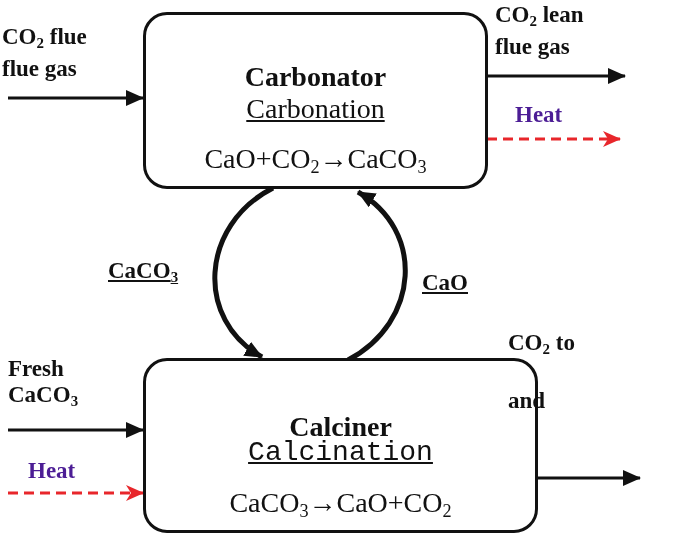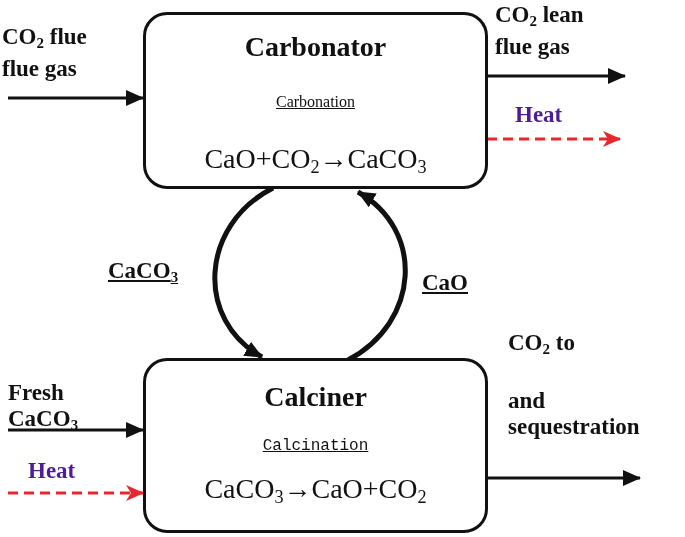--- a/index.html
+++ b/index.html
@@ -1,19 +1,19 @@
 <!DOCTYPE html>
 <html><head>
 <meta charset="utf-8">
 <style>
   html,body{margin:0;padding:0;background:#fff;}
   body{width:685px;height:537px;position:relative;overflow:hidden;font-family:"Liberation Serif","DejaVu Serif",serif;color:#111;}
   .box{position:absolute;border:3px solid #111;border-radius:24px;box-sizing:border-box;background:#fff;}
-  .title{position:absolute;left:0;right:0;text-align:center;font-weight:bold;font-size:28px;}
-  .sub{position:absolute;left:0;right:0;text-align:center;font-size:16px;}
+  .title{position:absolute;left:0;right:0;text-align:center;font-weight:bold;font-size:28px;margin-top:30px;}
+  .sub{position:absolute;left:0;right:0;text-align:center;font-size:28px;}
   .sub span{text-decoration:underline;}
   .eq{position:absolute;left:0;right:0;text-align:center;font-size:28px;}
   .lbl{position:absolute;font-weight:bold;font-size:23px;line-height:26px;text-align:left;}
   .heat{color:#4c1d95;}
   sub{font-size:0.65em;vertical-align:-0.25em;}
   svg{position:absolute;left:0;top:0;}
   .u{text-decoration:underline;}
 </style>
 </head>
 <body>
@@ -51,52 +51,51 @@
 </svg>
 
 <div class="box" style="left:143px;top:12px;width:345px;height:177px;">
   <div class="title" style="top:16px;">Carbonator</div>
   <div class="sub" style="top:78px;"><span>Carbonation</span></div>
   <div class="eq" style="top:128px;">
     <span>CaO+CO</span><sub>2</sub><span>→</span><span>CaCO</span><sub>3</sub>
   </div>
 </div>
 
-<div class="box" style="left:143px;top:358px;width:345px;height:175px;">
+<div class="box" style="left:143px;top:358px;width:395px;height:175px;">
   <div class="title" style="top:20px;">Calciner</div>
   <div class="sub" style="top:76px;font-family:Liberation Mono, monospace;"><span>Calcination</span></div>
-  <div class="eq" style="top:112px;">
+  <div class="eq" style="top:126px;">
     <span>CaCO</span><sub>3</sub><span>→</span><span>CaO+CO</span><sub>2</sub>
   </div>
 </div>
 
 <div class="lbl" style="left:2px;top:24px;width:125px;text-align:left;">
   <span>CO</span><sub>2</sub><span> flue</span><br>
   <span>flue gas</span>
 </div>
 
 <div class="lbl" style="left:495px;top:2px;width:130px;">
   <span>CO</span><sub>2</sub><span> lean</span><br>
   <span>flue gas</span>
 </div>
 
 <div class="lbl heat" style="left:515px;top:102px;width:70px;">Heat</div>
 
-<div class="lbl" style="left:8px;top:356px;width:110px;margin-top:24px;">
+<div class="lbl" style="left:8px;top:356px;width:110px;">
   <span>Fresh</span><br>
   <span>CaCO</span><sub>3</sub>
 </div>
 
 <div class="lbl heat" style="left:28px;top:458px;width:75px;">Heat</div>
 
 <div class="lbl" style="left:508px;top:330px;width:185px;">
   <span>CO</span><sub>2</sub><span> to</span><br>
   <br>
   <span>and</span><br>
-  <span>sequestration</span>
 </div>
 
 <div class="lbl" style="left:108px;top:258px;width:100px;">
   <span class="u">CaCO</span><sub class="u">3</sub>
 </div>
 <div class="lbl" style="left:422px;top:258px;width:65px;margin-top:12px;">
   <span class="u">CaO</span>
 </div>
 
 </body></html>

